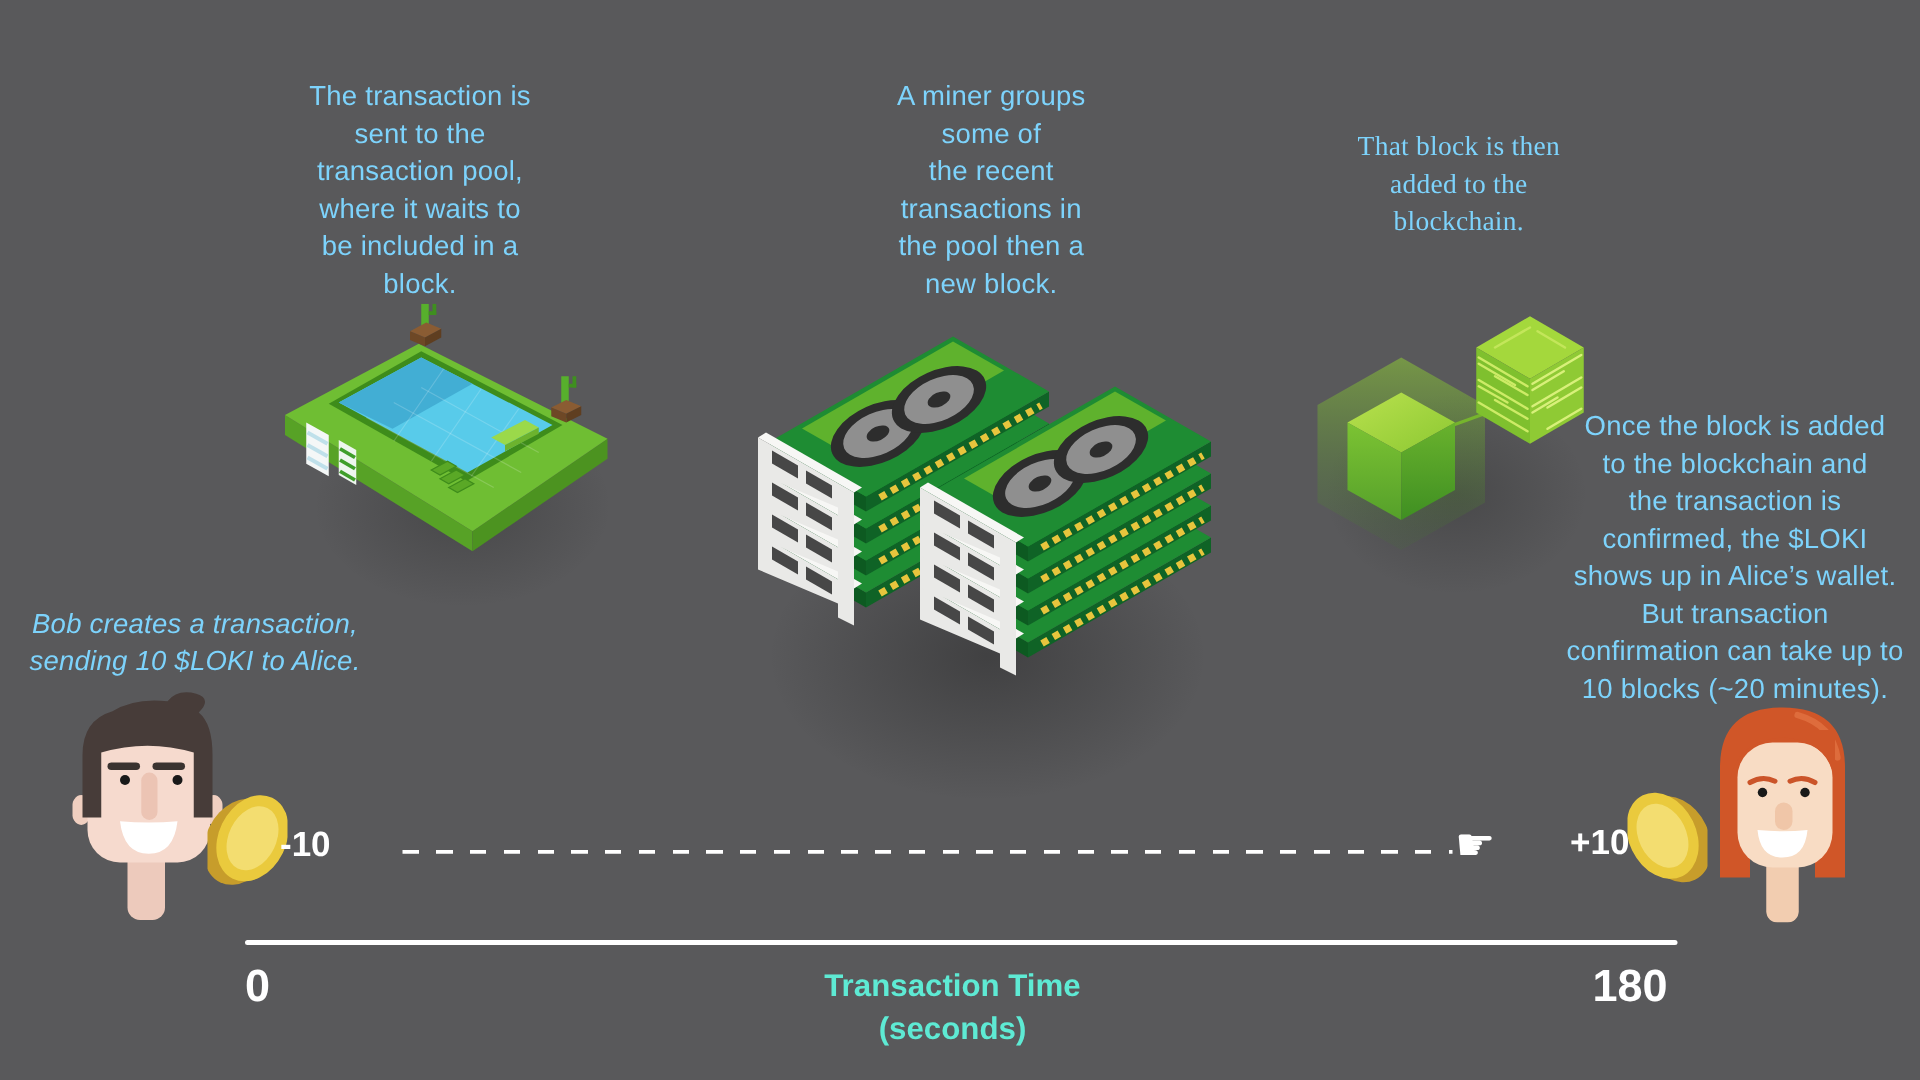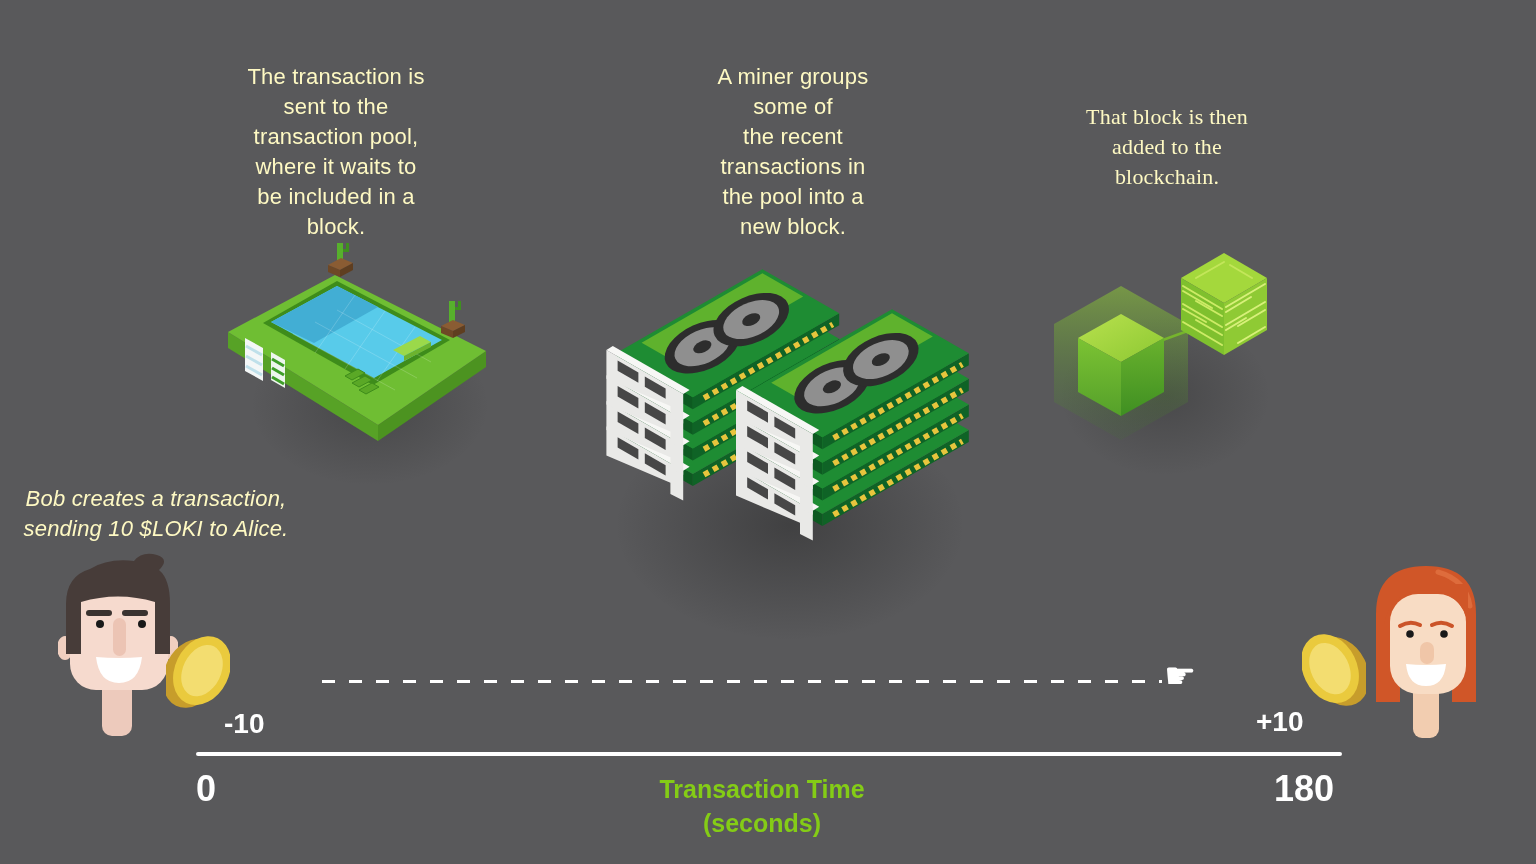--- a/index.html
+++ b/index.html
@@ -3,34 +3,34 @@
 <meta charset="utf-8">
 <style>
   html,body{margin:0;padding:0;background:#59595b;}
   .stage{
     position:relative;width:1536px;height:864px;overflow:hidden;
     background:#59595b;
     font-family:"Liberation Sans", sans-serif;color:#ffffff;
   }
   .abs{position:absolute;}
   .caption{
-    font-size:22px;line-height:30px;text-align:center;color:#fef9c3;
+    font-size:22px;line-height:30px;text-align:center;color:#7dd3fc;
     white-space:pre-line;letter-spacing:.2px;
   }
   .shadow{pointer-events:none;}
   .delta{font-size:28px;font-weight:bold;color:#fff;}
   .pointer-hand{font-size:36px;color:#fff;line-height:1;}
   .dash-line{
     height:3px;
     background:repeating-linear-gradient(90deg,#fff 0 13px,transparent 13px 27px);
   }
   .axis-line{height:4px;background:#fff;border-radius:2px;}
   .tick{font-size:36px;font-weight:bold;color:#fff;}
   .axis-title{
-    font-size:25px;font-weight:bold;text-align:center;color:#84cc16;
+    font-size:25px;font-weight:bold;text-align:center;color:#5eead4;
     white-space:pre-line;line-height:34px;
   }
 </style>
 </head>
 <body>
 
 <div class="stage">
 
   <div class="abs shadow" style="left:200px;top:290px;width:340px;height:230px;
        background:radial-gradient(ellipse 50% 50% at 50% 50%,rgba(30,30,30,.30),rgba(30,30,30,0) 70%);"></div>
@@ -42,25 +42,33 @@
   <div class="abs caption" style="left:186px;top:62px;width:300px;">The transaction is
 sent to the
 transaction pool,
 where it waits to
 be included in a
 block.</div>
   <div class="abs caption" style="left:643px;top:62px;width:300px;">A miner groups
 some of
 the recent
 transactions in
-the pool into a
+the pool then a
 new block.</div>
   <div class="abs caption" style="left:1017px;top:102px;width:300px;font-family:Liberation Serif, serif;">That block is then
 added to the
 blockchain.</div>
+  <div class="abs caption" style="left:1240px;top:326px;width:296px;">Once the block is added
+to the blockchain and
+the transaction is
+confirmed, the $LOKI
+shows up in Alice’s wallet.
+But transaction
+confirmation can take up to
+10 blocks (~20 minutes).</div>
   <div class="abs caption" style="left:5px;top:484px;width:302px;font-style:italic;">Bob creates a transaction,
 sending 10 $LOKI to Alice.</div>
 
   <svg class="abs" style="left:215px;top:243px;" width="290" height="200" viewBox="0 0 290 200">
 
     <polygon points="13,89 163,182 163,198 13,105" fill="#57a226"></polygon>
     <polygon points="163,182 271,108 271,124 163,198" fill="#4c9320"></polygon>
 
     <polygon points="13,89 120,32 271,108 163,182" fill="#6fbe33"></polygon>
 
@@ -228,26 +236,26 @@
     <path d="M38,105 Q61,107 84,105 Q81,131 61,131 Q41,131 38,105 Z" fill="#ffffff"></path>
   </svg>
 
   <svg class="abs" style="left:166px;top:626px;" width="64" height="92" viewBox="0 0 64 92">
     <g>
       <ellipse cx="27" cy="50" rx="27" ry="36" fill="#c79d2b" transform="rotate(26 32 46)"></ellipse>
       <ellipse cx="35" cy="43" rx="27" ry="36" fill="#eaca3d" transform="rotate(26 32 46)"></ellipse>
       <ellipse cx="35" cy="43" rx="19" ry="27" fill="#f3dd70" transform="rotate(26 32 46)"></ellipse>
     </g>
   </svg>
-  <div class="abs delta" style="left:224px;top:660px;margin-top:48px;">-10</div>
+  <div class="abs delta" style="left:224px;top:660px;">-10</div>
 
   <div class="abs dash-line" style="left:322px;top:680px;width:840px;"></div>
   <div class="abs pointer-hand" style="left:1164px;top:658px;">☛</div>
 
-  <div class="abs delta" style="left:1256px;top:658px;margin-top:48px;">+10</div>
+  <div class="abs delta" style="left:1256px;top:658px;">+10</div>
   <svg class="abs" style="left:1302px;top:624px;" width="64" height="92" viewBox="0 0 64 92">
     <g>
       <ellipse cx="37" cy="50" rx="27" ry="36" fill="#c79d2b" transform="rotate(-26 32 46)"></ellipse>
       <ellipse cx="29" cy="43" rx="27" ry="36" fill="#eaca3d" transform="rotate(-26 32 46)"></ellipse>
       <ellipse cx="29" cy="43" rx="19" ry="27" fill="#f3dd70" transform="rotate(-26 32 46)"></ellipse>
     </g>
   </svg>
 
   <svg class="abs" style="left:1366px;top:556px;" width="120" height="182" viewBox="0 0 120 182">
     <path fill="#d05628" d="M10,146 L10,58 Q10,10 60,10 Q110,10 110,58 L110,146 L86,146 L86,60 L34,60 L34,146 Z"></path>

